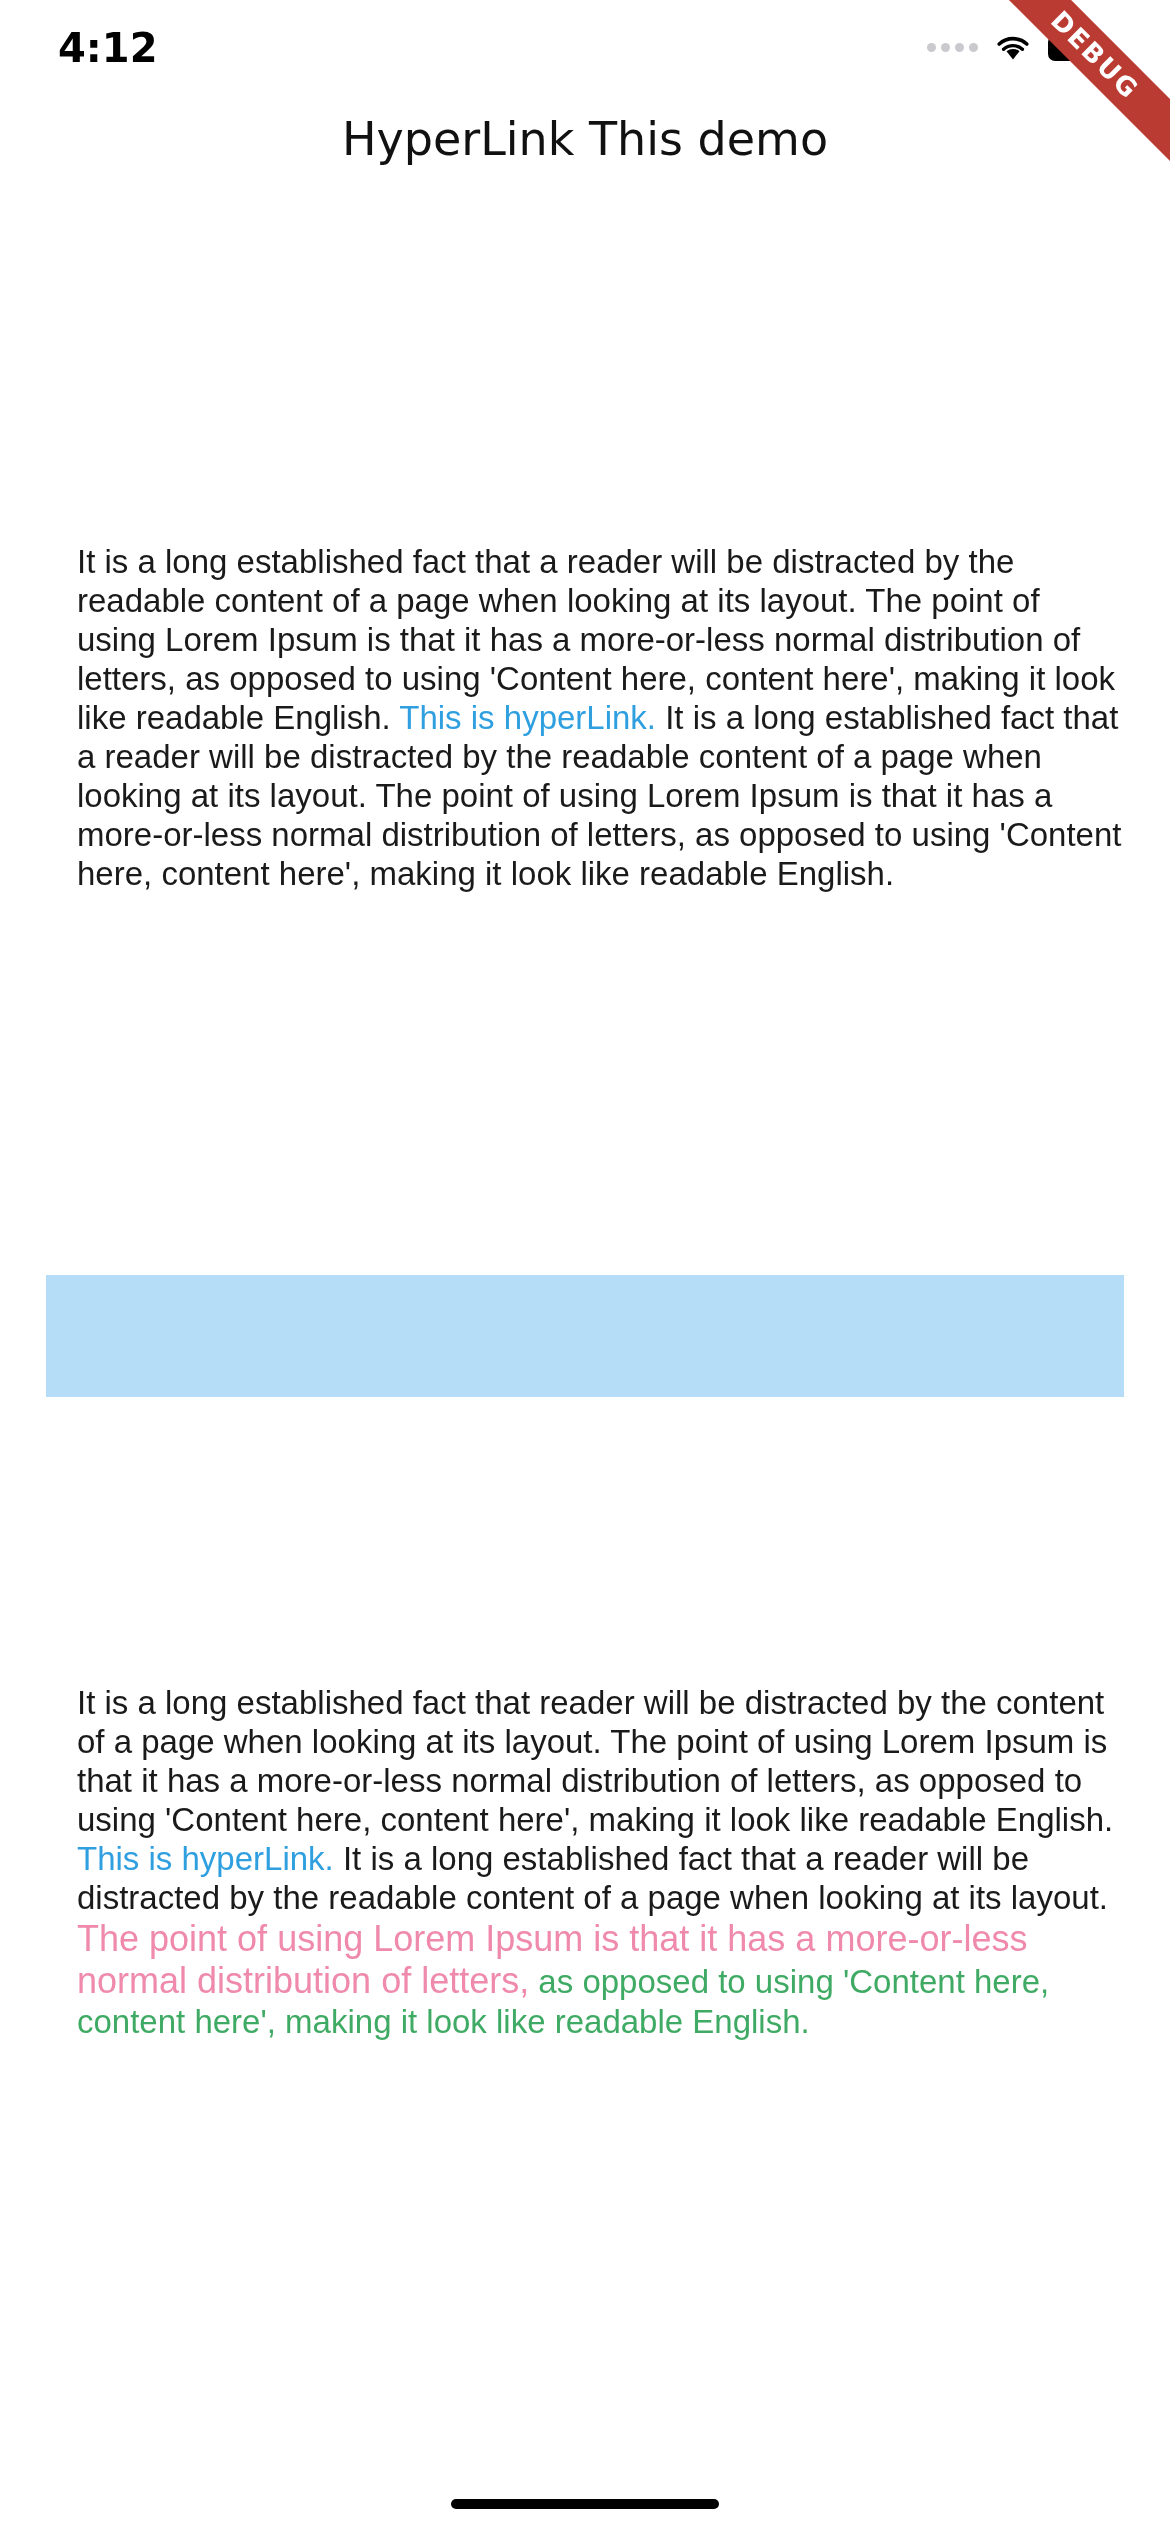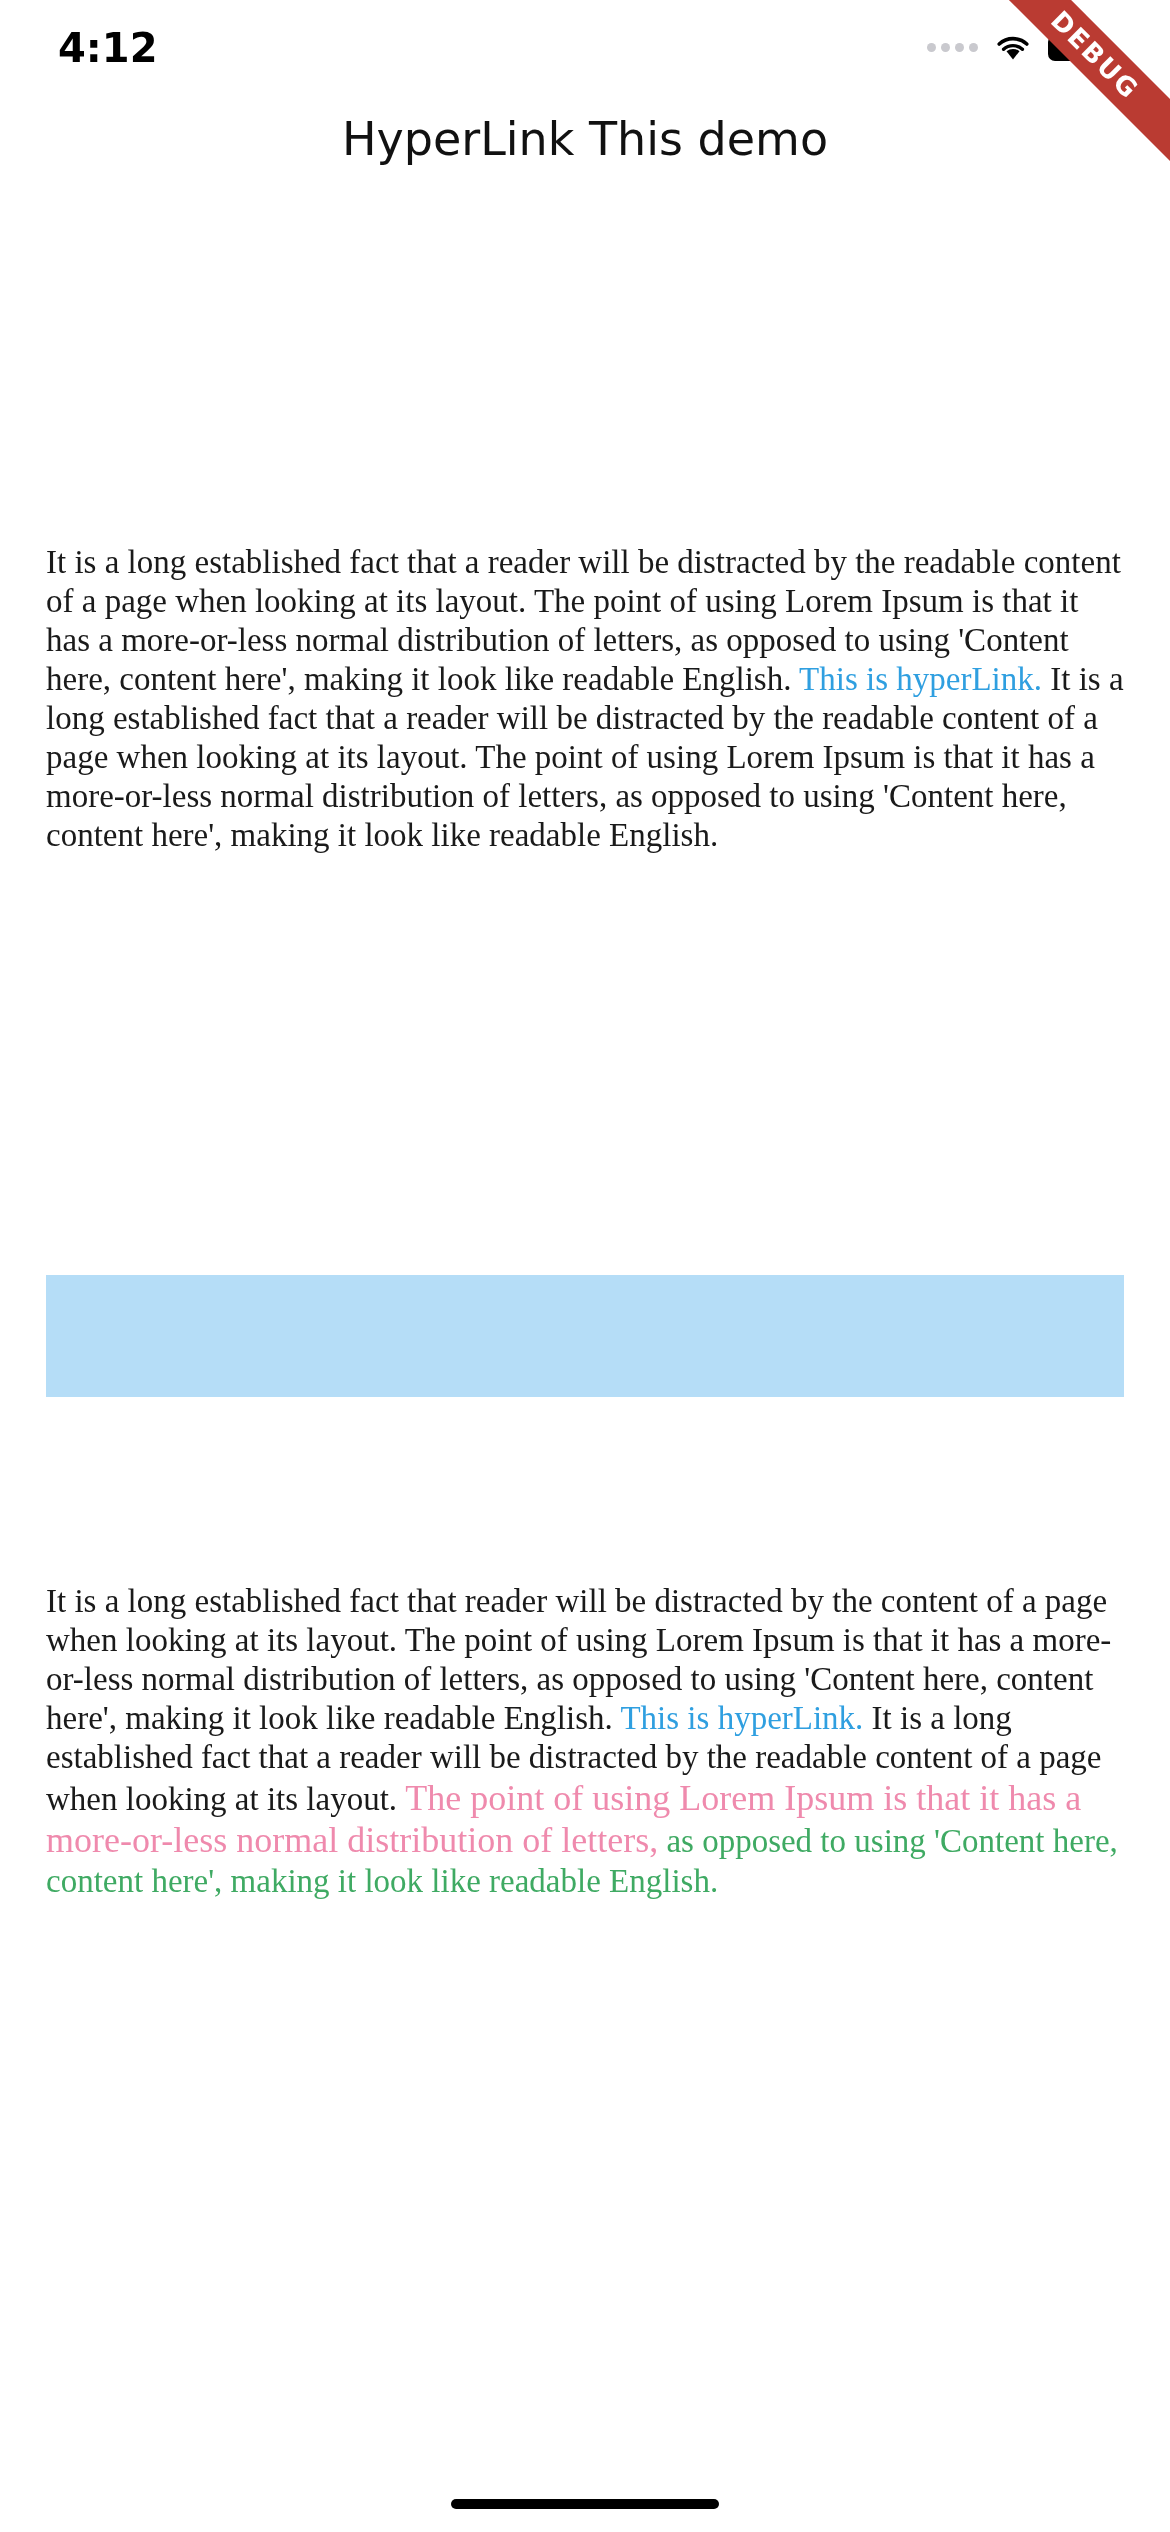--- a/index.html
+++ b/index.html
@@ -116,37 +116,38 @@
   .content {
     position: absolute;
     top: 510px;
     left: 46px;
     width: 1078px;
   }
   .para {
     font-size: 33px;
     line-height: 1.18;
     color: #1a1a1a;
-    font-family: Liberation Serif, serif;
+    font-family: Liberation Sans, sans-serif;
     text-align: left;
+    margin-left: 31px;
   }
   .link {
     color: #2f9fe0;
   }
   .blue-box {
     position: absolute;
     top: 1275px;
     left: 46px;
     width: 1078px;
     height: 122px;
     background: #b5ddf7;
   }
   .content2 {
     position: absolute;
-    top: 1549px;
+    top: 1651px;
     left: 46px;
     width: 1078px;
   }
   .pink {
     color: #ef8aad;
     font-size: 36px;
   }
   .green {
     color: #3faa63;
   }

